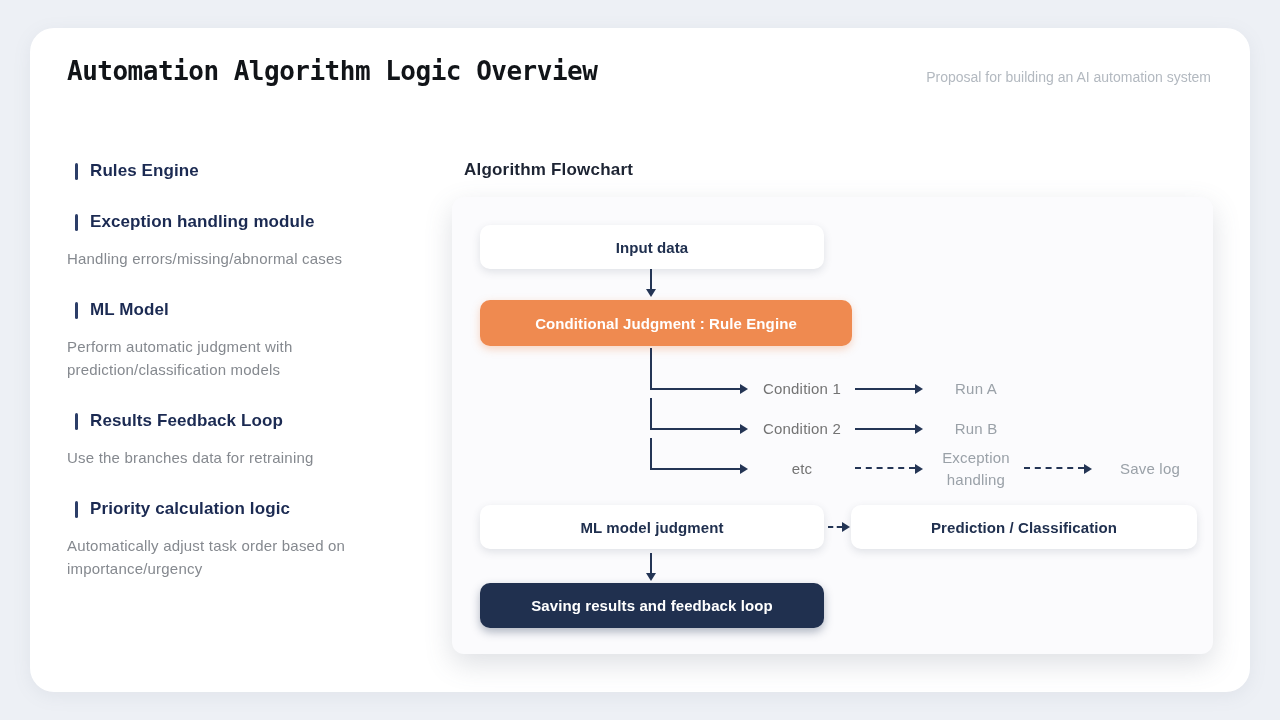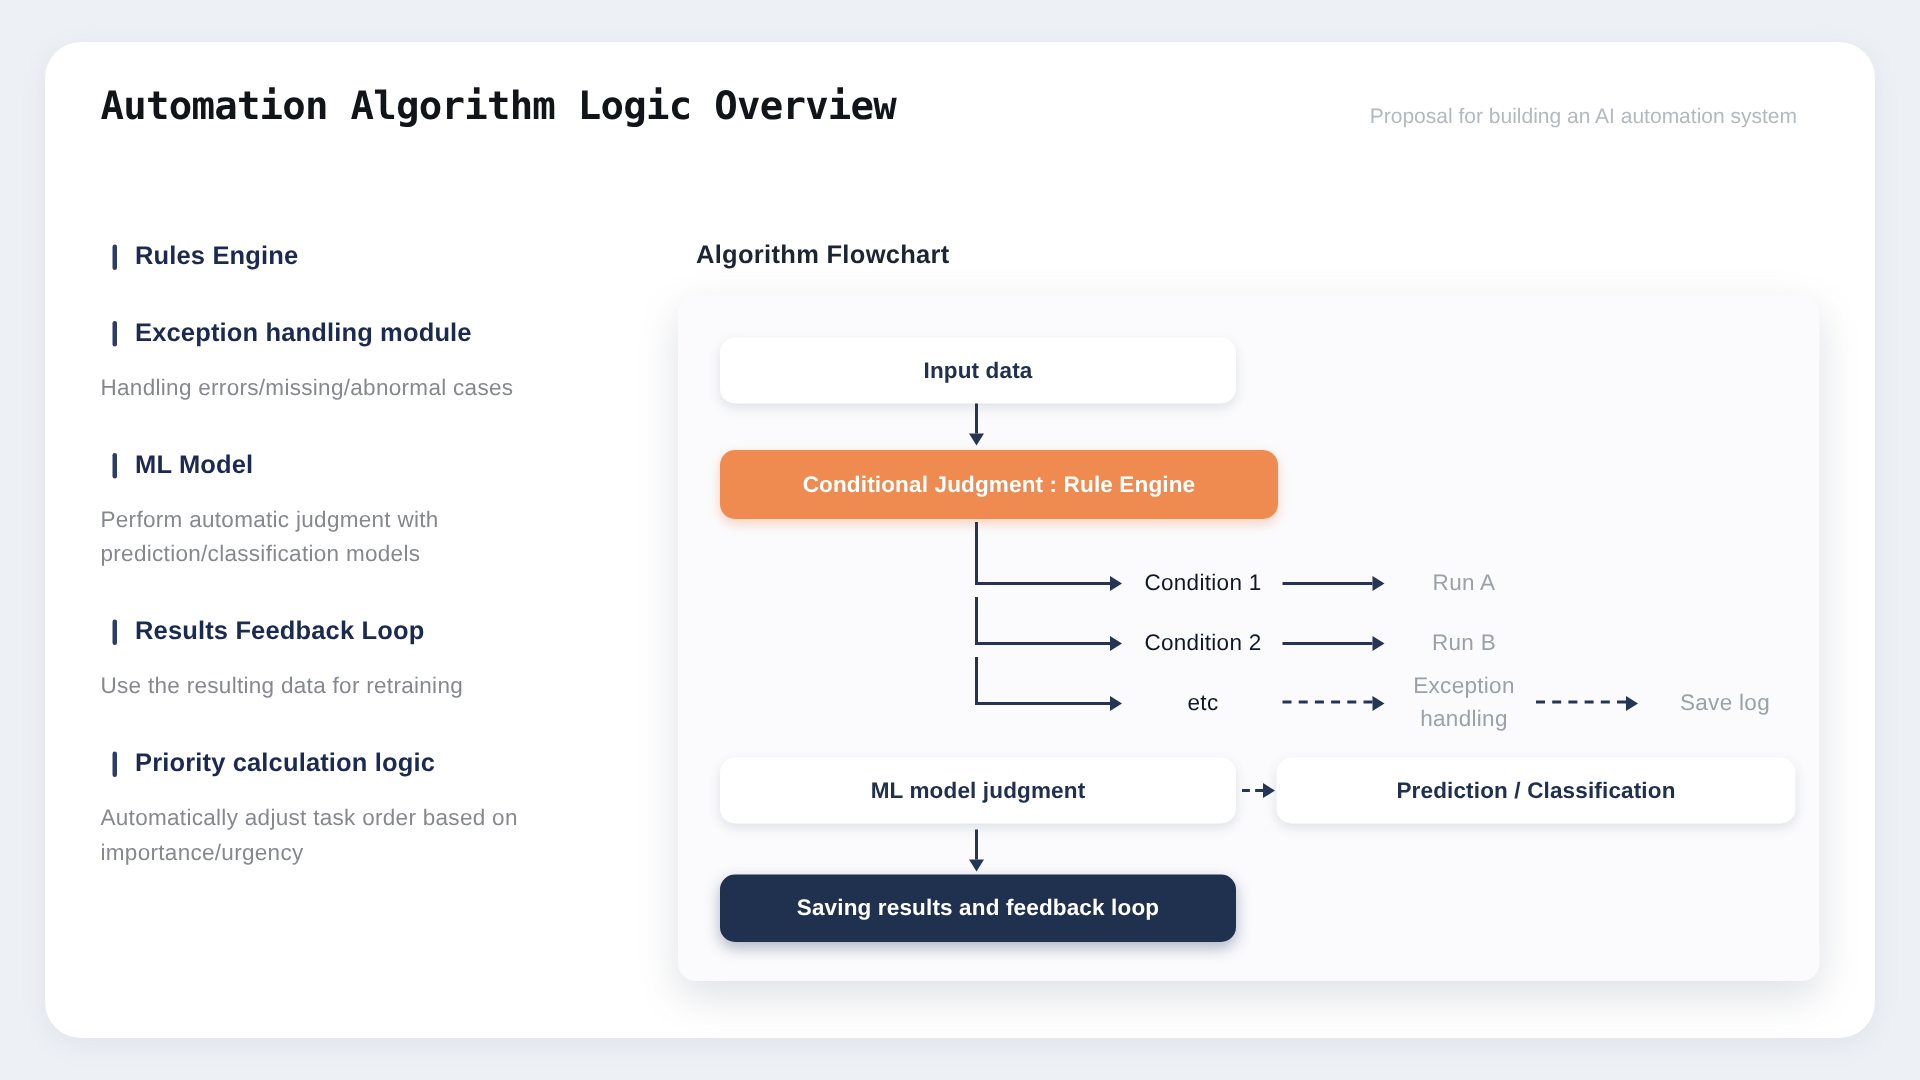--- a/index.html
+++ b/index.html
@@ -16,21 +16,21 @@
     box-shadow:0 4px 18px rgba(120,130,150,0.10);
   }
   
   .title {
     position:absolute; left:37px; top:28px;
     font-family:"DejaVu Sans Mono", monospace;
     font-weight:bold; font-size:26px; letter-spacing:-0.5px;
     color:#111418; white-space:nowrap;
   }
   .subtitle {
-    position:absolute; right:52px; top:41px;
+    position:absolute; right:39px; top:41px;
     font-size:14px; color:#b3b9c0;
   }
   
   .left-col { position:absolute; left:37px; top:132px; width:352px; }
   .module + .module { margin-top:29px; }
   .module-head { display:flex; align-items:center; }
   .accent-bar {
     width:3px; height:17px; background:#2c3e68; border-radius:2px;
     margin-left:8px; margin-right:12px; flex:0 0 auto;
   }
@@ -76,21 +76,21 @@
     position:absolute; width:0; height:0;
     border-left:8px solid #243555;
     border-top:5px solid transparent; border-bottom:5px solid transparent;
   }
   .arr-d {
     position:absolute; width:0; height:0;
     border-top:8px solid #243555;
     border-left:5px solid transparent; border-right:5px solid transparent;
   }
   .flow-label {
-    position:absolute; font-size:15px; color:#0f172a;
+    position:absolute; font-size:15px; color:#737373;
     text-align:center; line-height:22px; letter-spacing:0.2px;
   }
   .flow-label.muted { color:#9aa1a8; }
 </style>
 </head>
 <body>
 
 <div class="card">
 
   <div class="title">Automation Algorithm Logic Overview</div>
@@ -115,21 +115,21 @@
         <div class="accent-bar"></div>
         <div class="module-title">ML Model</div>
       </div>
       <div class="module-desc">Perform automatic judgment with prediction/classification models</div>
     </div>
     <div class="module">
       <div class="module-head">
         <div class="accent-bar"></div>
         <div class="module-title">Results Feedback Loop</div>
       </div>
-      <div class="module-desc">Use the resulting data for retraining</div>
+      <div class="module-desc">Use the branches data for retraining</div>
     </div>
     <div class="module">
       <div class="module-head">
         <div class="accent-bar"></div>
         <div class="module-title">Priority calculation logic</div>
       </div>
       <div class="module-desc">Automatically adjust task order based on importance/urgency</div>
     </div>
   </div>
 

